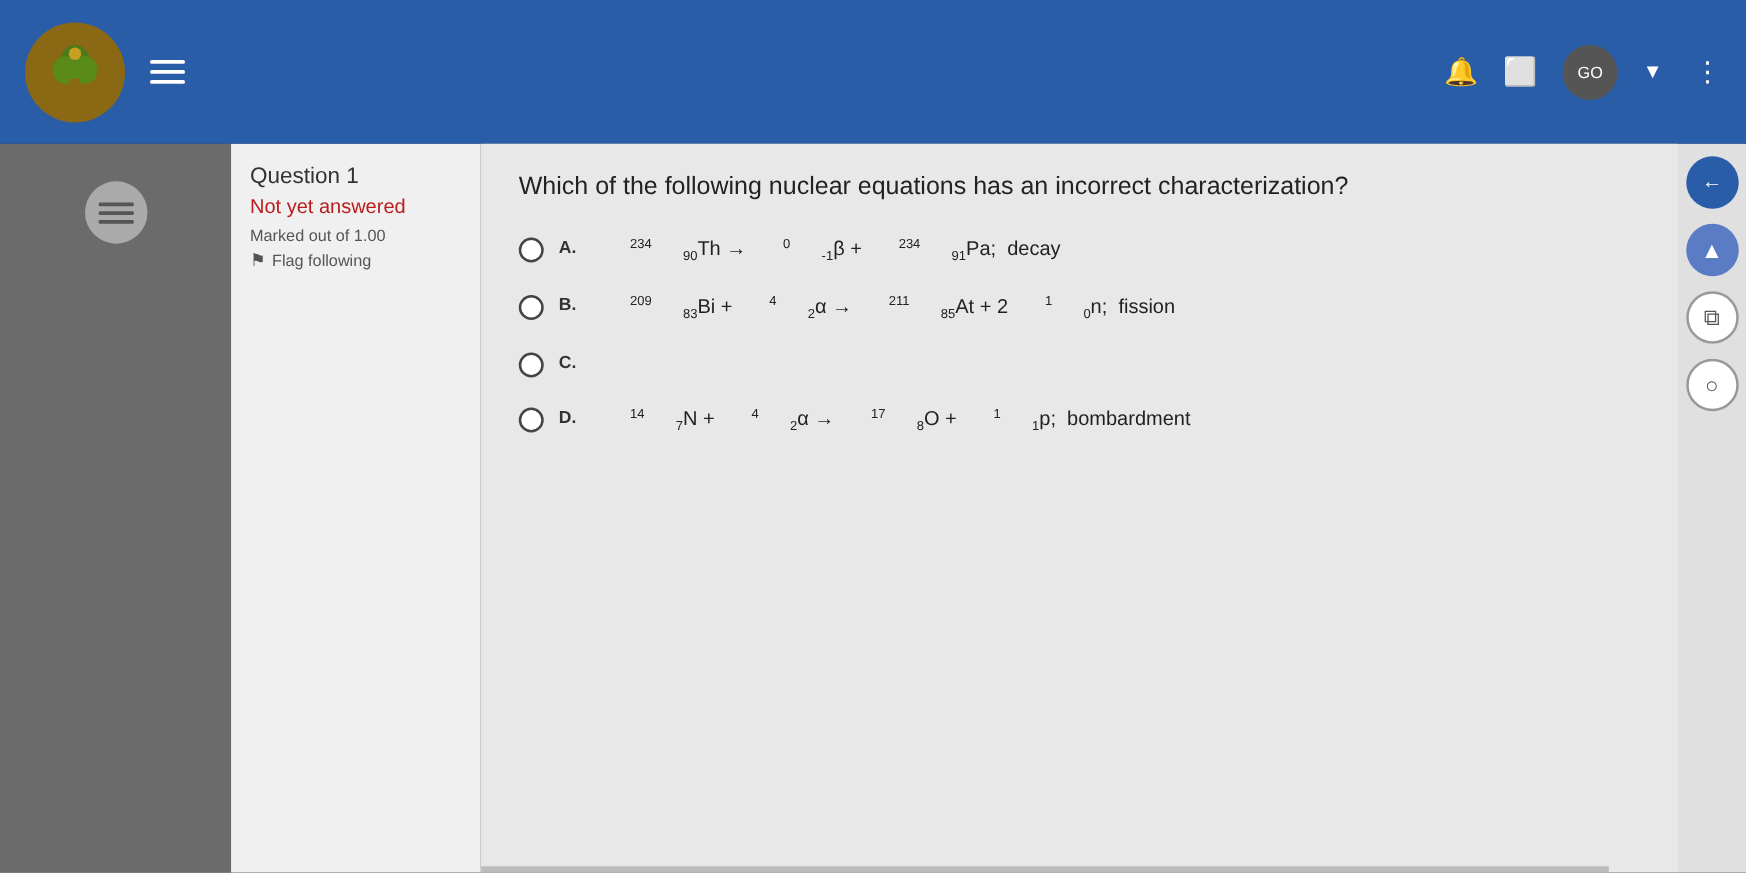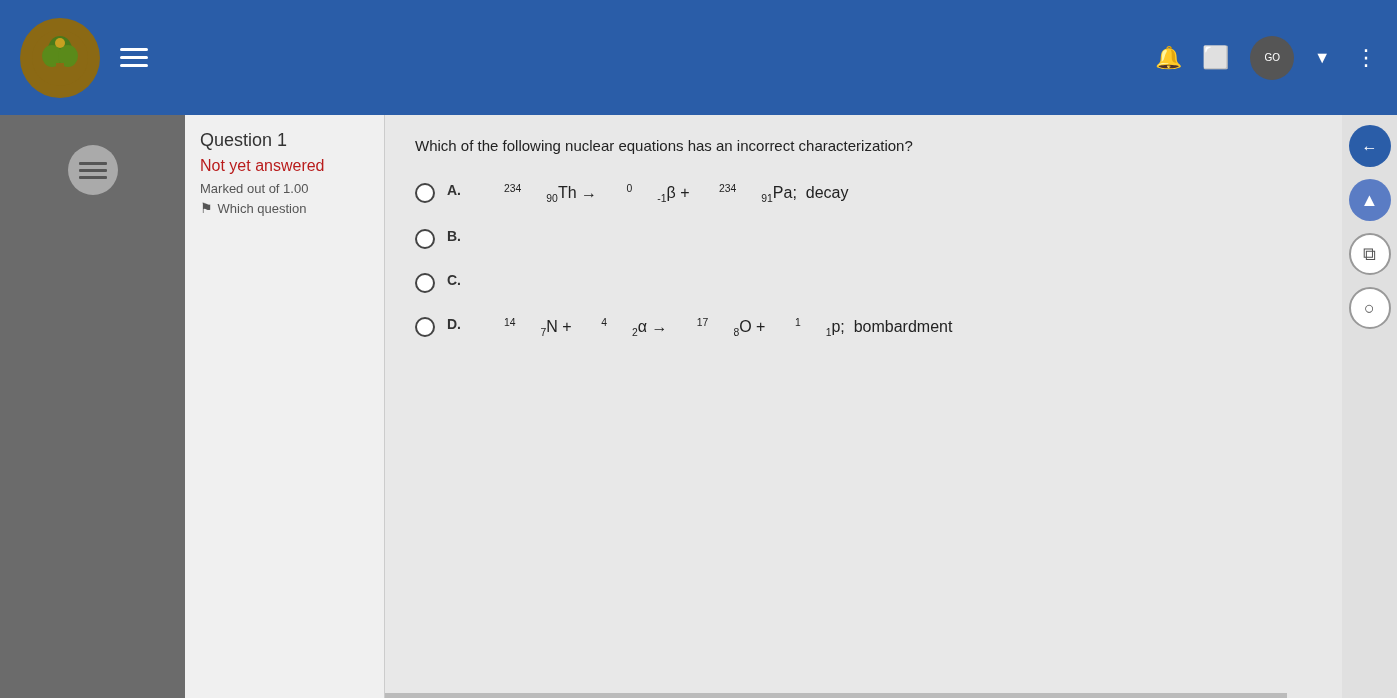--- a/index.html
+++ b/index.html
@@ -66,21 +66,21 @@
       font-size: 22px;
       cursor: pointer;
     }
 
     .avatar-btn {
       width: 44px;
       height: 44px;
       border-radius: 50%;
       background: #555;
       color: white;
-      font-size: 10px;
+      font-size: 13px;
       display: flex;
       align-items: center;
       justify-content: center;
       cursor: pointer;
       border: none;
     }
 
     .dropdown-arrow {
       color: white;
       font-size: 16px;
@@ -188,21 +188,21 @@
 
     
     .question-content {
       flex: 1;
       padding: 20px 30px;
       background: #e8e8e8;
       position: relative;
     }
 
     .question-text {
-      font-size: 15px;
+      font-size: 20px;
       color: #222;
       margin-bottom: 25px;
       font-weight: 500;
       line-height: 1.4;
     }
 
     .option {
       display: flex;
       align-items: flex-start;
       margin-bottom: 22px;
@@ -334,38 +334,41 @@
   </div>
 
   <div class="quiz-panel">
 
     <div class="info-column">
       <div class="question-label">Question 1</div>
       <div class="not-answered">Not yet answered</div>
       <div class="marked-out">Marked out of 1.00</div>
       <div class="flag-question">
         <span class="flag-icon">⚑</span>
-        <span>Which question</span>
+        <span>Flag following</span>
       </div>
     </div>
 
     <div class="question-content">
       <div class="question-text">Which of the following nuclear equations has an incorrect characterization?</div>
 
       <div class="option">
         <div class="radio-circle"></div>
         <span class="option-label">A.</span>
         <span class="option-content">
           <sup>234</sup><sub>90</sub>Th → <sup>0</sup><sub>-1</sub>β + <sup>234</sup><sub>91</sub>Pa;&nbsp; decay
         </span>
       </div>
 
       <div class="option">
         <div class="radio-circle"></div>
         <span class="option-label">B.</span>
+        <span class="option-content">
+          <sup>209</sup><sub>83</sub>Bi + <sup>4</sup><sub>2</sub>α → <sup>211</sup><sub>85</sub>At + 2 <sup>1</sup><sub>0</sub>n;&nbsp; fission
+        </span>
       </div>
 
       <div class="option">
         <div class="radio-circle"></div>
         <span class="option-label">C.</span>
       </div>
 
       <div class="option">
         <div class="radio-circle"></div>
         <span class="option-label">D.</span>

